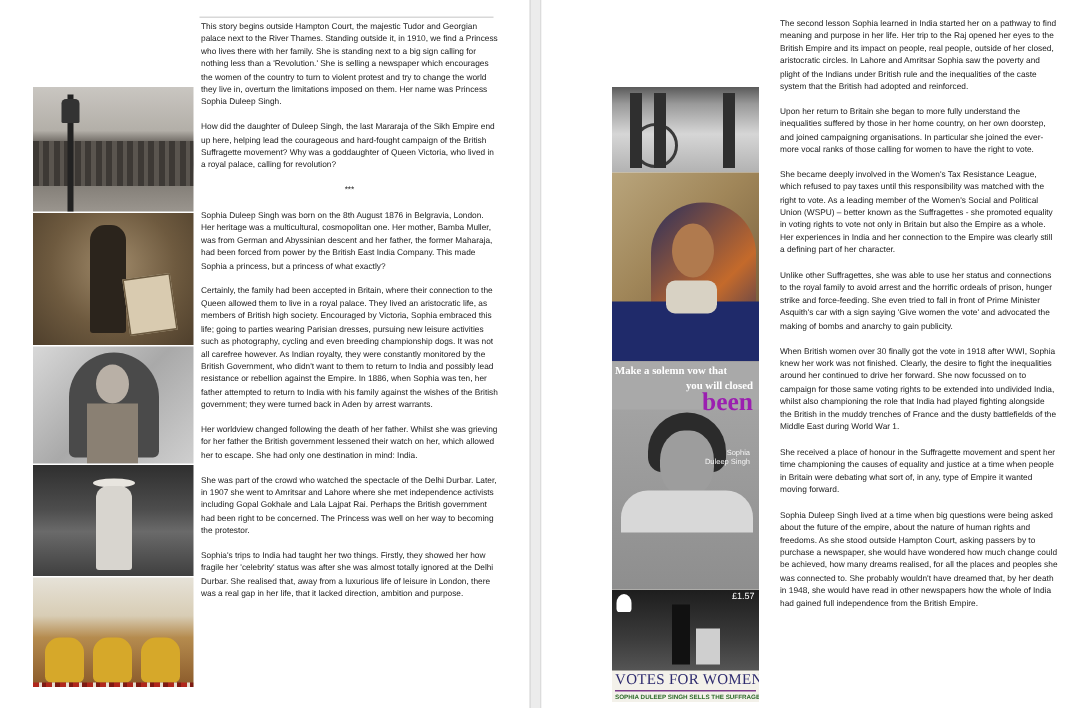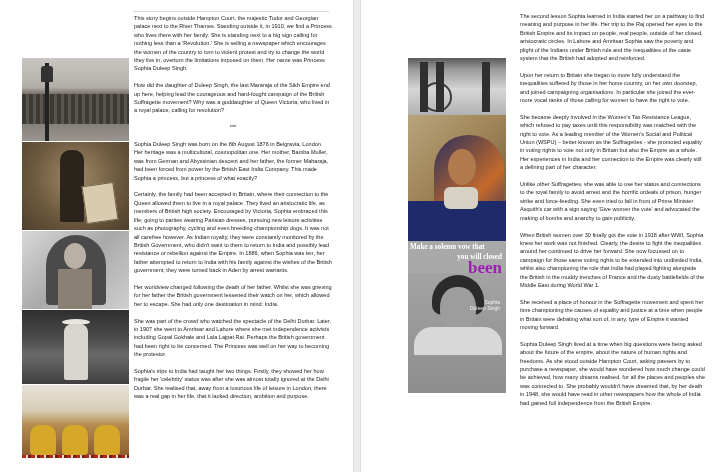--- a/index.html
+++ b/index.html
@@ -144,20 +144,30 @@
       <div class="line2">you will closed</div>
       <div class="line3">been</div>
       <div class="hair"></div>
       <div class="face"></div>
       <div class="shoulders"></div>
       <div class="caption">
         <div>Sophia</div>
         <div>Duleep Singh</div>
       </div>
     </div>
+    <div class="img" id="img-stamp" style="top:335px; height:75px;" title="Stamp: Sophia Duleep Singh sells The Suffragette">
+      <div class="photo"></div>
+      <div class="queen"></div>
+      <div class="price">£1.57</div>
+      <div class="figure"></div>
+      <div class="board"></div>
+      <div class="title">VOTES FOR WOMEN</div>
+      <div class="rule"></div>
+      <div class="sub">SOPHIA DULEEP SINGH SELLS THE SUFFRAGETTE, 1913</div>
+    </div>
   </div>
 
   <div class="text" style="left:159px; top:12px; width:185px;">
     <p>The second lesson Sophia learned in India started her on a pathway to find meaning and purpose in her life. Her trip to the Raj opened her eyes to the British Empire and its impact on people, real people, outside of her closed, aristocratic circles. In Lahore and Amritsar Sophia saw the poverty and plight of the Indians under British rule and the inequalities of the caste system that the British had adopted and reinforced.</p>
     <p>Upon her return to Britain she began to more fully understand the inequalities suffered by those in her home country, on her own doorstep, and joined campaigning organisations. In particular she joined the ever-more vocal ranks of those calling for women to have the right to vote.</p>
     <p>She became deeply involved in the Women's Tax Resistance League, which refused to pay taxes until this responsibility was matched with the right to vote. As a leading member of the Women's Social and Political Union (WSPU) – better known as the Suffragettes - she promoted equality in voting rights to vote not only in Britain but also the Empire as a whole. Her experiences in India and her connection to the Empire was clearly still a defining part of her character.</p>
     <p>Unlike other Suffragettes, she was able to use her status and connections to the royal family to avoid arrest and the horrific ordeals of prison, hunger strike and force-feeding.  She even tried to fall in front of Prime Minister Asquith's car with a sign saying 'Give women the vote' and advocated the making of bombs and anarchy to gain publicity.</p>
     <p>When British women over 30 finally  got the vote in 1918 after WWI, Sophia knew her work was not finished. Clearly, the desire to fight the inequalities around her continued to drive her forward. She now focussed on to campaign for those same voting rights to be extended into undivided India, whilst also championing the role that India had played fighting alongside the British in the muddy trenches of France and the dusty battlefields of the Middle East during World War 1.</p>
     <p>She received a place of honour in the Suffragette movement and spent her time championing the causes of equality and justice at a time when people in Britain were debating what sort of, in any, type of Empire it wanted moving forward.</p>
     <p>Sophia Duleep Singh lived at a time when big questions were being asked about the future of the empire, about the nature of human rights and freedoms. As she stood outside Hampton Court, asking passers by to purchase a newspaper, she would have wondered how much change could be achieved, how many dreams realised, for all the places and peoples she was connected to. She probably wouldn't have dreamed that, by her death in 1948, she would have read in other newspapers how the whole of India had gained full independence from the British Empire.</p>

